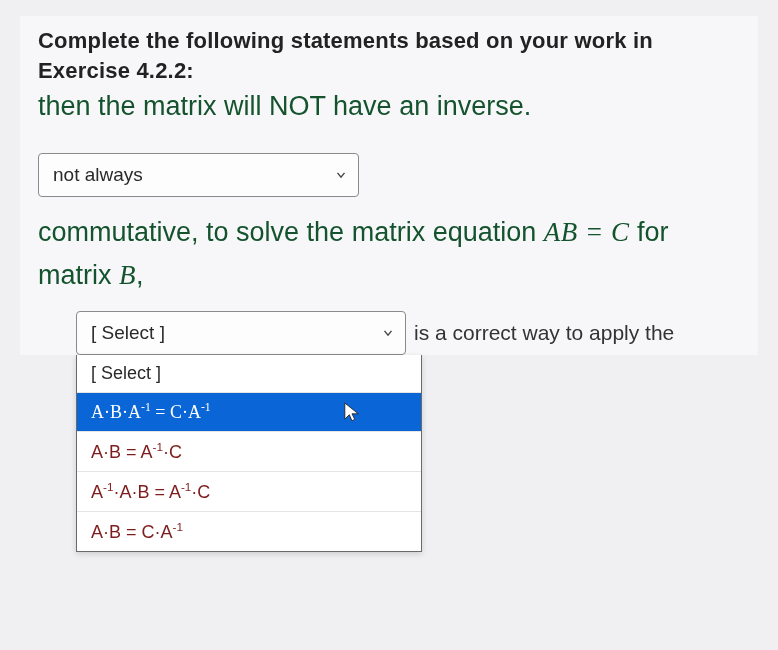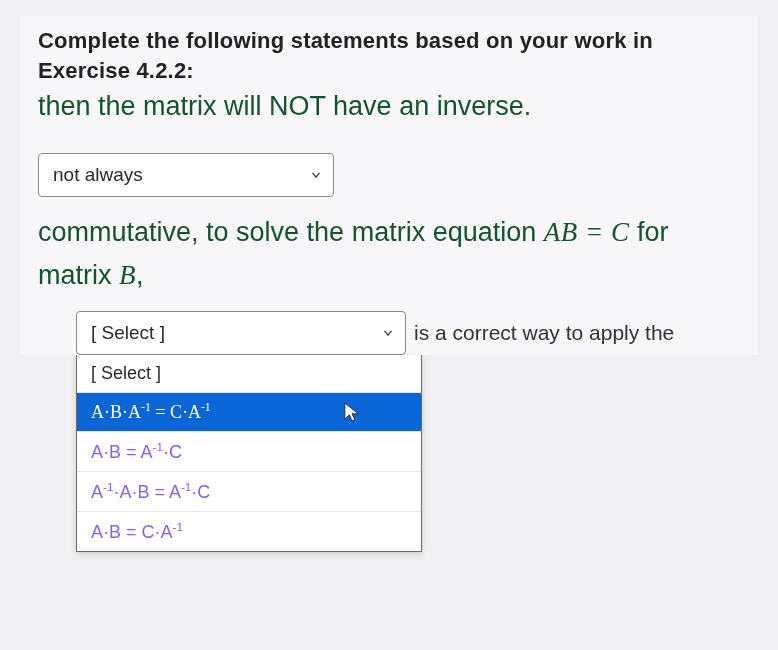--- a/index.html
+++ b/index.html
@@ -57,21 +57,21 @@
       font-size: 19px;
       color: #2a2a2a;
       cursor: pointer;
     }
     .select-box.w-large {
       flex: 1;
       min-width: 300px;
       max-width: 360px;
     }
     .select-box.w-med {
-      width: 296px;
+      width: 321px;
     }
     .select-box.w-dd {
       width: 330px;
     }
     .chev {
       width: 14px;
       height: 14px;
       flex-shrink: 0;
     }
     .comma {
@@ -95,21 +95,21 @@
       width: 346px;
       background: #fff;
       border: 1px solid #6a6a6a;
       border-top: none;
       box-shadow: 0 2px 6px rgba(0,0,0,0.15);
       z-index: 10;
     }
     .dd-option {
       padding: 8px 14px;
       font-size: 18px;
-      color: #8b5cf6;
+      color: #7f1d1d;
       font-family: Arial, sans-serif;
       border-bottom: 1px solid #e5e5e5;
       cursor: pointer;
       position: relative;
     }
     .dd-option:last-child {
       border-bottom: none;
     }
     .dd-option.placeholder {
       color: #2a2a2a;

